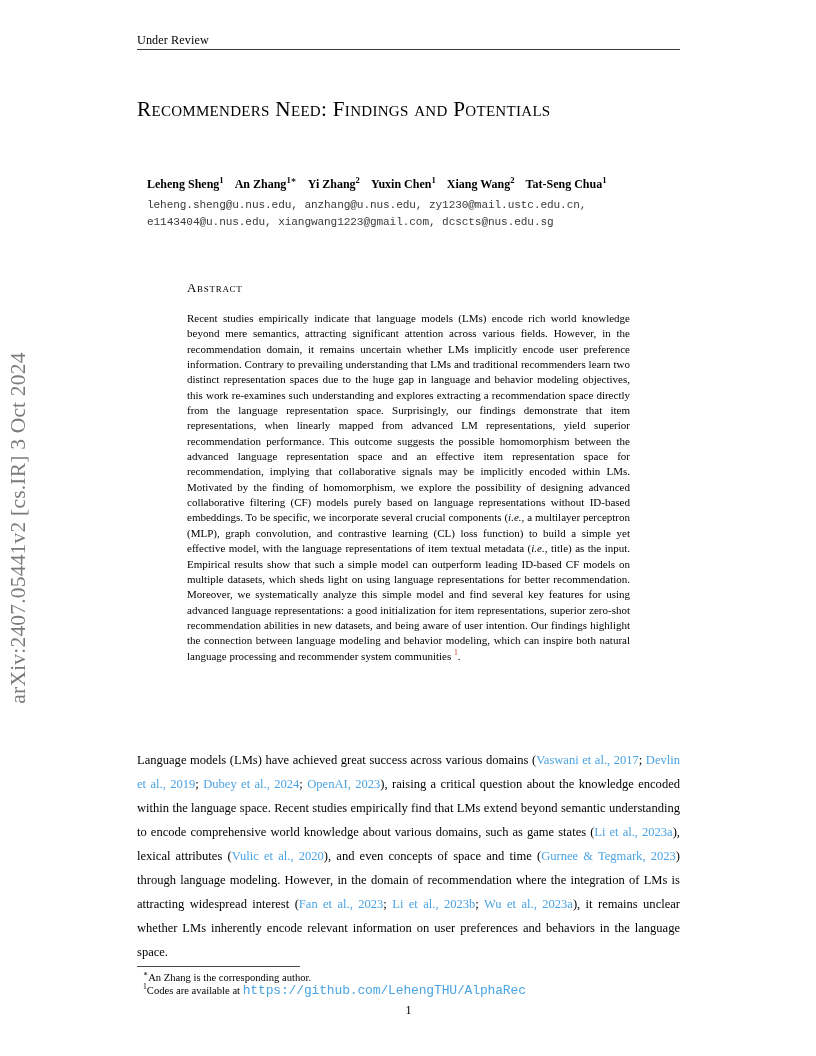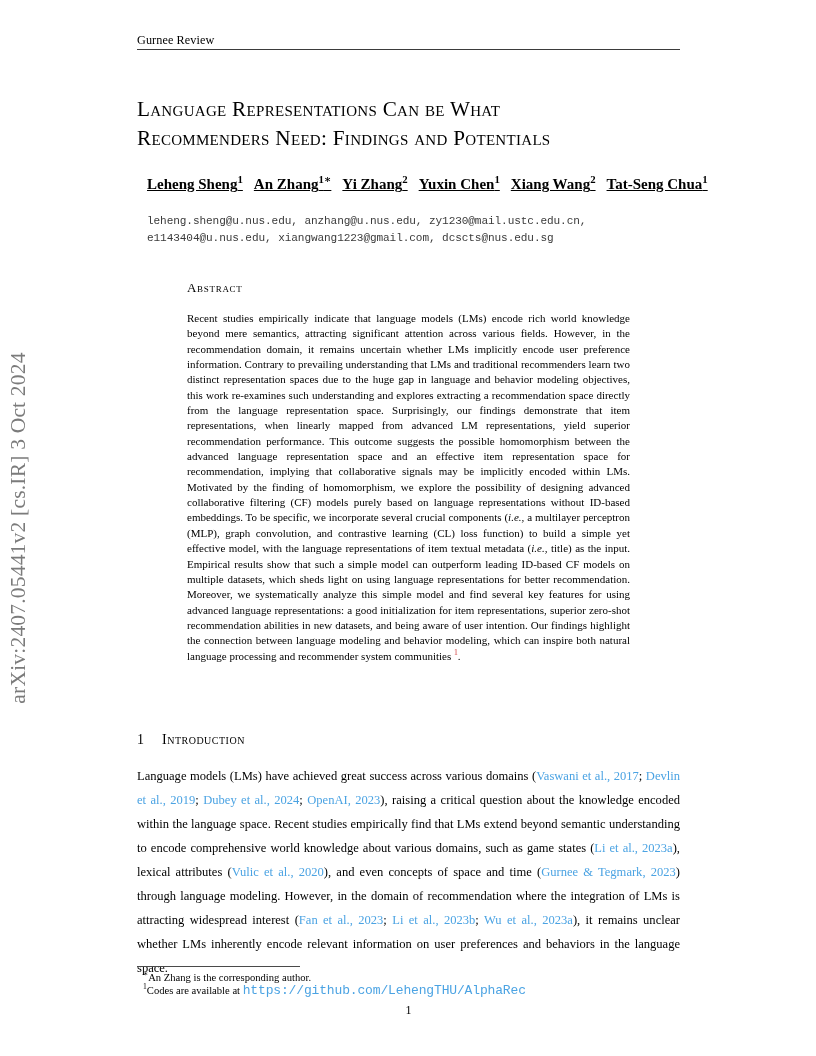--- a/index.html
+++ b/index.html
@@ -81,41 +81,40 @@
   }
 
   
   #author-block {
     position: absolute;
     left: 10px;
     top: 176px;
     width: 535px;
   }
   .author-names {
-    font-size: 15px;
+    font-size: 12px;
     font-weight: bold;
     line-height: 16px;
     white-space: nowrap;
-    text-decoration: underline;
   }
   .author-names .gap { display: inline-block; width: 11px; }
   .affiliations {
     font-size: 11.6px;
     line-height: 15px;
     margin-top: 1px;
     white-space: nowrap;
   }
   .affiliations .gap2 { display: inline-block; width: 13px; }
   sup { font-size: 0.72em; vertical-align: super; line-height: 0; }
   .emails {
     font-family: "Liberation Mono", "DejaVu Sans Mono", monospace;
     font-size: 11.1px;
     line-height: 16.5px;
     color: #3a3a3a;
-    margin-top: 21px;
+    margin-top: 5px;
     letter-spacing: -0.1px;
     white-space: nowrap;
   }
 
   
   #abstract-block {
     position: absolute;
     left: 50px;
     top: 280px;
     width: 443px;
@@ -200,44 +199,40 @@
 </head>
 <body>
 
 <div id="arxiv-stamp">
   <div class="stamp-text">arXiv:2407.05441v2  [cs.IR]  3 Oct 2024</div>
 </div>
 
 <div id="page">
 
   <div id="running-head">
-    <div class="head-label">Gurnee Review</div>
+    <div class="head-label">Under Review</div>
     <div class="head-rule"></div>
   </div>
 
   <div id="title-block">
-    <div class="title-line">Language Representations Can be What</div>
     <div class="title-line">Recommenders Need: Findings and Potentials</div>
   </div>
 
   <div id="author-block">
     <div class="author-names">Leheng Sheng<sup>1</sup><span class="gap"></span>An Zhang<sup>1</sup><sup>∗</sup><span class="gap"></span>Yi Zhang<sup>2</sup><span class="gap"></span>Yuxin Chen<sup>1</sup><span class="gap"></span>Xiang Wang<sup>2</sup><span class="gap"></span>Tat-Seng Chua<sup>1</sup></div>
     <div class="emails">leheng.sheng@u.nus.edu, anzhang@u.nus.edu, zy1230@mail.ustc.edu.cn,</div>
     <div class="emails" style="margin-top:0">e1143404@u.nus.edu, xiangwang1223@gmail.com, dcscts@nus.edu.sg</div>
   </div>
 
   <div id="abstract-block">
     <div id="abstract-heading">Abstract</div>
     <div id="abstract-body">Recent studies empirically indicate that language models (LMs) encode rich world knowledge beyond mere semantics, attracting significant attention across various fields. However, in the recommendation domain, it remains uncertain whether LMs implicitly encode user preference information. Contrary to prevailing understanding that LMs and traditional recommenders learn two distinct representation spaces due to the huge gap in language and behavior modeling objectives, this work re-examines such understanding and explores extracting a recommendation space directly from the language representation space. Surprisingly, our findings demonstrate that item representations, when linearly mapped from advanced LM representations, yield superior recommendation performance. This outcome suggests the possible homomorphism between the advanced language representation space and an effective item representation space for recommendation, implying that collaborative signals may be implicitly encoded within LMs. Motivated by the finding of homomorphism, we explore the possibility of designing advanced collaborative filtering (CF) models purely based on language representations without ID-based embeddings. To be specific, we incorporate several crucial components (<i>i.e.,</i> a multilayer perceptron (MLP), graph convolution, and contrastive learning (CL) loss function) to build a simple yet effective model, with the language representations of item textual metadata (<i>i.e.,</i> title) as the input. Empirical results show that such a simple model can outperform leading ID-based CF models on multiple datasets, which sheds light on using language representations for better recommendation. Moreover, we systematically analyze this simple model and find several key features for using advanced language representations: a good initialization for item representations, superior zero-shot recommendation abilities in new datasets, and being aware of user intention. Our findings highlight the connection between language modeling and behavior modeling, which can inspire both natural language processing and recommender system communities <span class="fn-mark">1</span>.</div>
   </div>
 
   <div id="intro-block">
-    <div class="section-heading">
-      <span class="secnum">1</span><span>Introduction</span>
-    </div>
     <div class="body-par">Language models (LMs) have achieved great success across various domains (<span class="cite">Vaswani et al., 2017</span>; <span class="cite">Devlin et al., 2019</span>; <span class="cite">Dubey et al., 2024</span>; <span class="cite">OpenAI, 2023</span>), raising a critical question about the knowledge encoded within the language space. Recent studies empirically find that LMs extend beyond semantic understanding to encode comprehensive world knowledge about various domains, such as game states (<span class="cite">Li et al., 2023a</span>), lexical attributes (<span class="cite">Vulic et al., 2020</span>), and even concepts of space and time (<span class="cite">Gurnee &amp; Tegmark, 2023</span>) through language modeling. However, in the domain of recommendation where the integration of LMs is attracting widespread interest (<span class="cite">Fan et al., 2023</span>; <span class="cite">Li et al., 2023b</span>; <span class="cite">Wu et al., 2023a</span>), it remains unclear whether LMs inherently encode relevant information on user preferences and behaviors in the language space.</div>
   </div>
 
   <div id="footnote-block">
     <div id="footnote-rule"></div>
     <div class="footnote"><sup>∗</sup>An Zhang is the corresponding author.</div>
     <div class="footnote"><sup>1</sup>Codes are available at <span class="url">https://github.com/LehengTHU/AlphaRec</span></div>
   </div>
 
   <div id="page-number">1</div>

